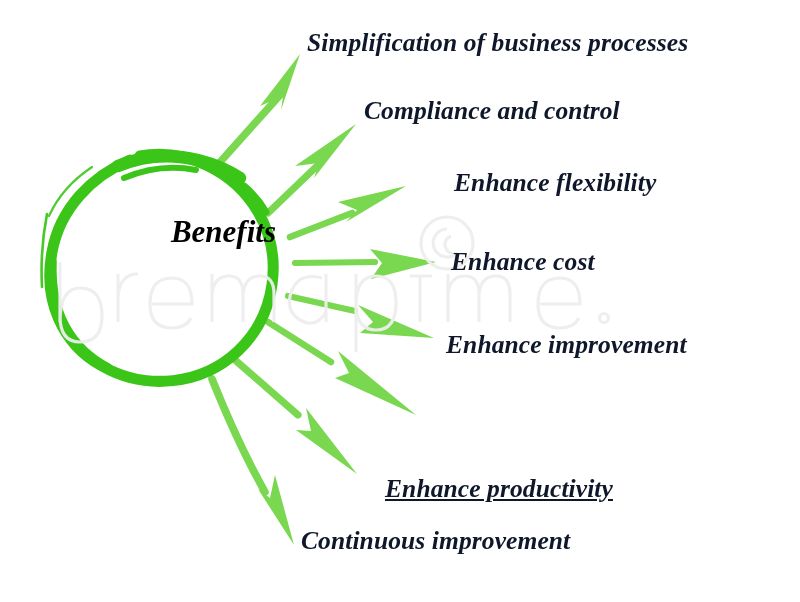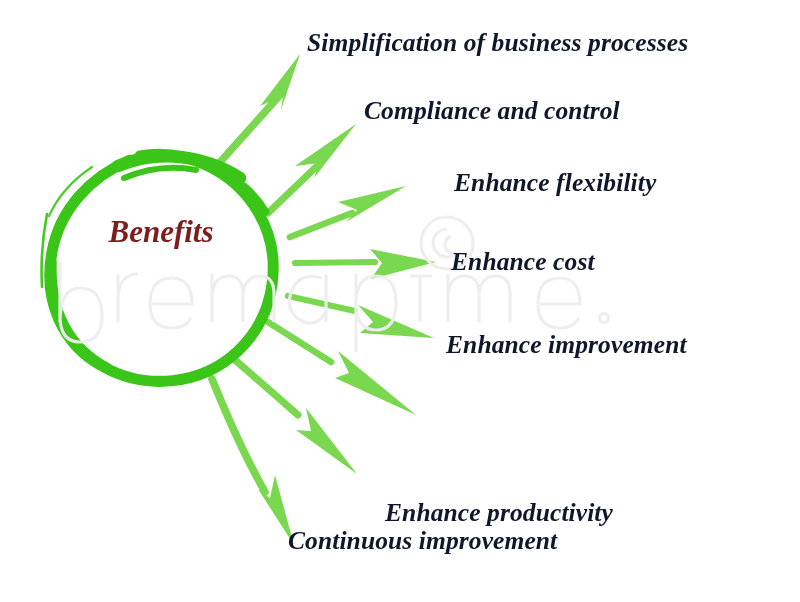--- a/index.html
+++ b/index.html
@@ -30,22 +30,22 @@
     font-family: "Liberation Serif", "DejaVu Serif", serif;
     font-style: italic;
     font-weight: bold;
     font-size: 25.5px;
     line-height: 1;
     letter-spacing: 0.1px;
     z-index: 4;
   }
   .center-text {
     position: absolute;
-    text-align: center;
-    color: #7f1d1d;
+    text-align: right;
+    color: #000000;
     font-family: "Liberation Serif", "DejaVu Serif", serif;
     font-style: italic;
     font-weight: bold;
     font-size: 31px;
     line-height: 1.28;
     z-index: 4;
     width: 230px;
     left: 46px;
     top: 212px;
   }
@@ -153,16 +153,16 @@
 
   <div class="center-text">
     <span class="center-line">Benefits</span>
   </div>
 
   <div class="label" style="left: 307px; top: 30px;">Simplification of business processes</div>
   <div class="label" style="left: 364px; top: 98px;">Compliance and control</div>
   <div class="label" style="left: 437px; top: 170px; margin-left: 17px;">Enhance flexibility</div>
   <div class="label" style="left: 451px; top: 249px;">Enhance cost</div>
   <div class="label" style="left: 446px; top: 332px;">Enhance improvement</div>
-  <div class="label" style="left: 385px; top: 500px;">Enhance productivity</div>
-  <div class="label" style="left: 288px; top: 528px;">Continuous improvement</div>
+  <div class="label" style="left: 385px; top: 476px; text-decoration: underline;">Enhance productivity</div>
+  <div class="label" style="left: 301px; top: 528px;">Continuous improvement</div>
 
 </div>
 
 </body></html>

